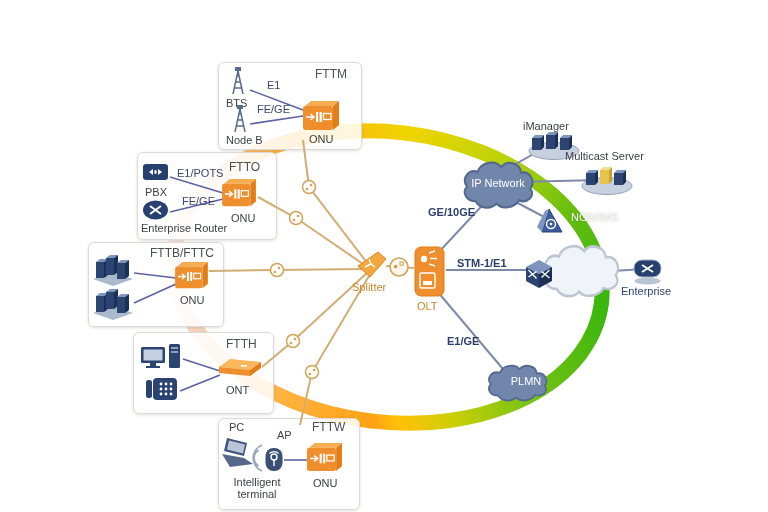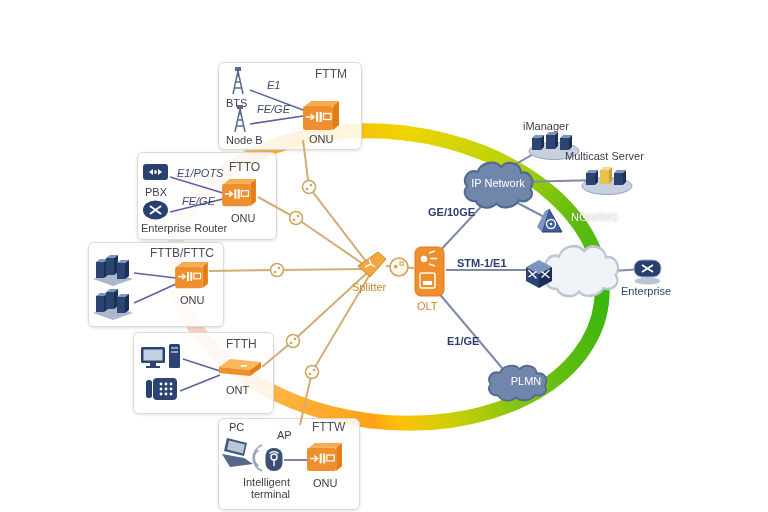--- a/index.html
+++ b/index.html
@@ -4,26 +4,26 @@
 <style>
   html,body{margin:0;padding:0;background:#fff;}
   .stage{position:relative;width:768px;height:512px;background:#ffffff;overflow:hidden;
          font-family:"Liberation Sans",sans-serif;}
   .stage svg.layer{position:absolute;left:0;top:0;pointer-events:none;}
   .abs{position:absolute;}
   .box{position:absolute;background:rgba(255,255,255,0.86);border:1px solid #dadad6;
        border-radius:6px;box-shadow:0 1px 3px rgba(90,80,60,0.18);}
   .lbl{position:absolute;font-size:11px;color:#3d3f45;white-space:nowrap;line-height:1.1;}
   .lbl.title{font-size:12px;color:#4c4e55;}
-  .lbl.link{color:#3c486b;font-style:italic;}
+  .lbl.link{color:#3c486b;}
   .lbl.uplink{color:#2c3e6e;font-weight:bold;font-size:11px;}
   .lbl.orange{color:#c9882e;font-weight:normal;}
   .lbl.white{color:#ffffff;padding-left:7px;}
   .lbl.shadowed{text-shadow:0 0 2px rgba(70,100,50,0.55);}
-  .lbl.wrap{white-space:normal;text-align:right;}
+  .lbl.wrap{white-space:normal;text-align:center;}
   .cloud-label{position:absolute;display:flex;align-items:center;justify-content:center;
                text-align:center;font-size:11px;color:#fff;line-height:1.2;}
 </style>
 </head>
 <body>
 
 <div class="stage">
 
   <svg class="layer" width="768" height="512">
     <defs>

